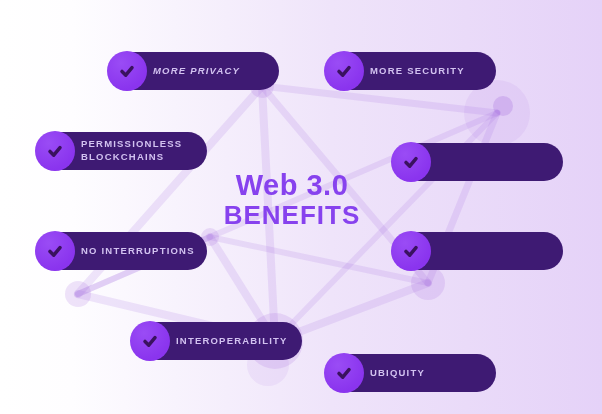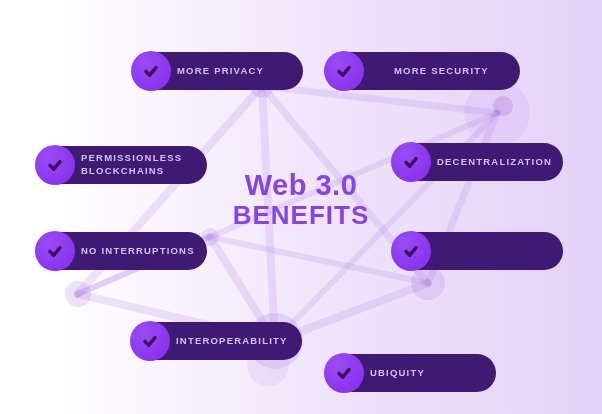--- a/index.html
+++ b/index.html
@@ -17,21 +17,21 @@
     background: linear-gradient(90deg, #ffffff 0%, #fefdff 12%, #efe4fa 55%, #e5d2f8 100%);
     overflow: hidden;
   }
   .network {
     position: absolute;
     left: 0; top: 0;
     width: 602px; height: 414px;
   }
   .title {
     position: absolute;
-    left: 181px;
+    left: 172px;
     top: 170px;
     width: 240px;
     text-align: center;
     color: #8742ee;
     font-weight: 800;
   }
   .title .t1 {
     font-size: 29px;
     line-height: 31px;
     letter-spacing: 0.5px;
@@ -67,23 +67,23 @@
     margin-left: 45px;
     padding-right: 10px;
     color: #d2c2f0;
     font-size: 9.5px;
     font-weight: bold;
     letter-spacing: 1.2px;
     line-height: 1.35;
     text-transform: uppercase;
   }
   
-  .p1 { left: 132px; top: 52px;  }
-  .p2 { left: 325px; top: 52px; padding-left: 24px;  }
-  .p3 { left: 36px;  top: 146px; }
+  .p1 { left: 108px; top: 52px; font-style: italic;  }
+  .p2 { left: 325px; top: 52px;  }
+  .p3 { left: 36px;  top: 132px; }
   .p4 { left: 392px; top: 143px; }
   .p5 { left: 36px;  top: 232px; }
   .p6 { left: 392px; top: 232px; }
   .p7 { left: 131px; top: 322px; }
   .p8 { left: 325px; top: 322px; margin-top: 32px; }
 </style>
 </head>
 <body>
 
 <div class="canvas">
@@ -145,21 +145,20 @@
     </span>
     <span class="label">PERMISSIONLESS BLOCKCHAINS</span>
   </div>
 
   <div class="pill p4">
     <span class="badge">
       <svg width="20" height="20" viewBox="0 0 24 24">
         <polyline points="6,12.5 10.5,17 18,8" stroke="#3a125f" stroke-width="4.2" fill="none" stroke-linecap="round" stroke-linejoin="round"></polyline>
       </svg>
     </span>
-    <span class="label">DECENTRALIZATION</span>
   </div>
 
   <div class="pill p5">
     <span class="badge">
       <svg width="20" height="20" viewBox="0 0 24 24">
         <polyline points="6,12.5 10.5,17 18,8" stroke="#3a125f" stroke-width="4.2" fill="none" stroke-linecap="round" stroke-linejoin="round"></polyline>
       </svg>
     </span>
     <span class="label">NO INTERRUPTIONS</span>
   </div>

